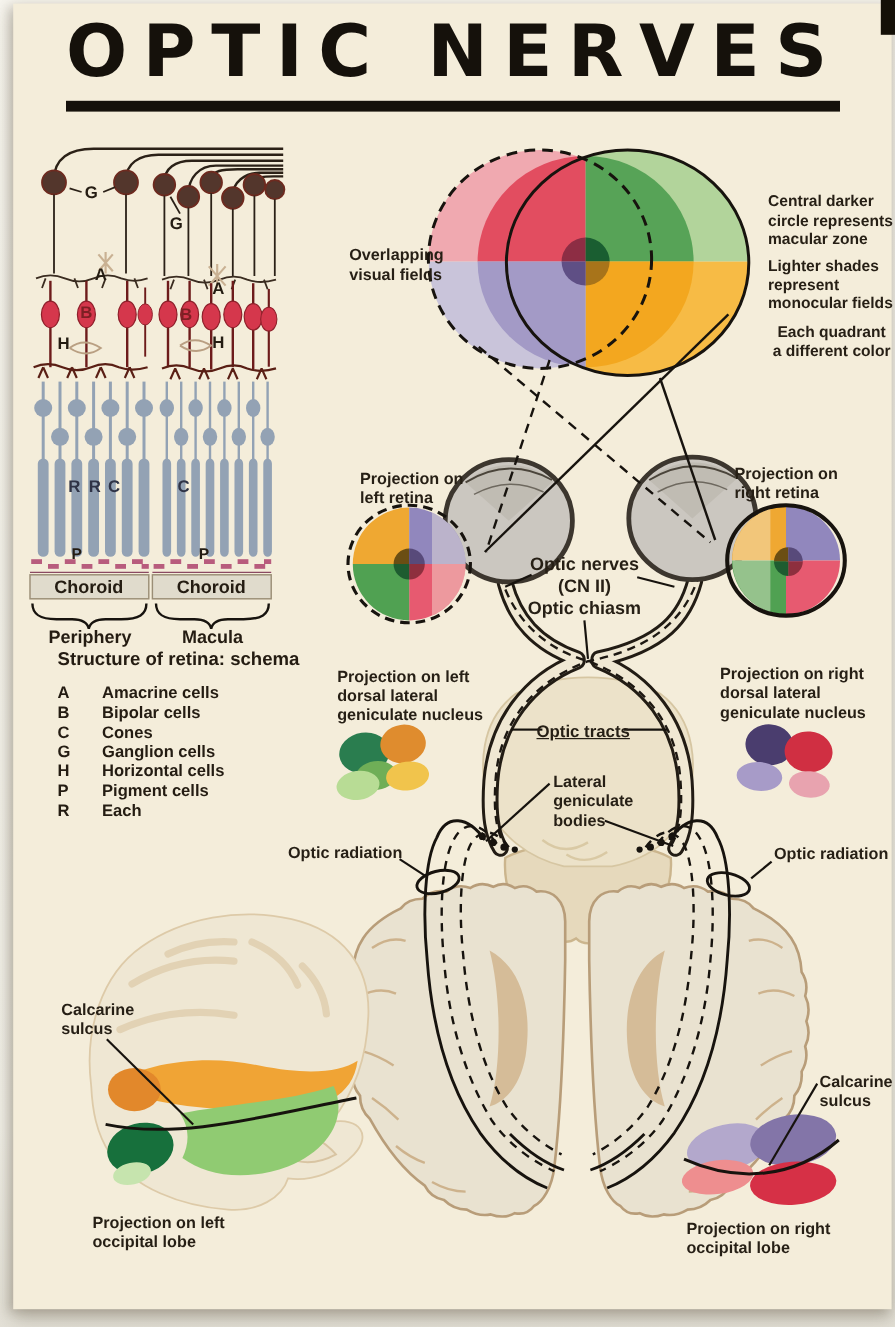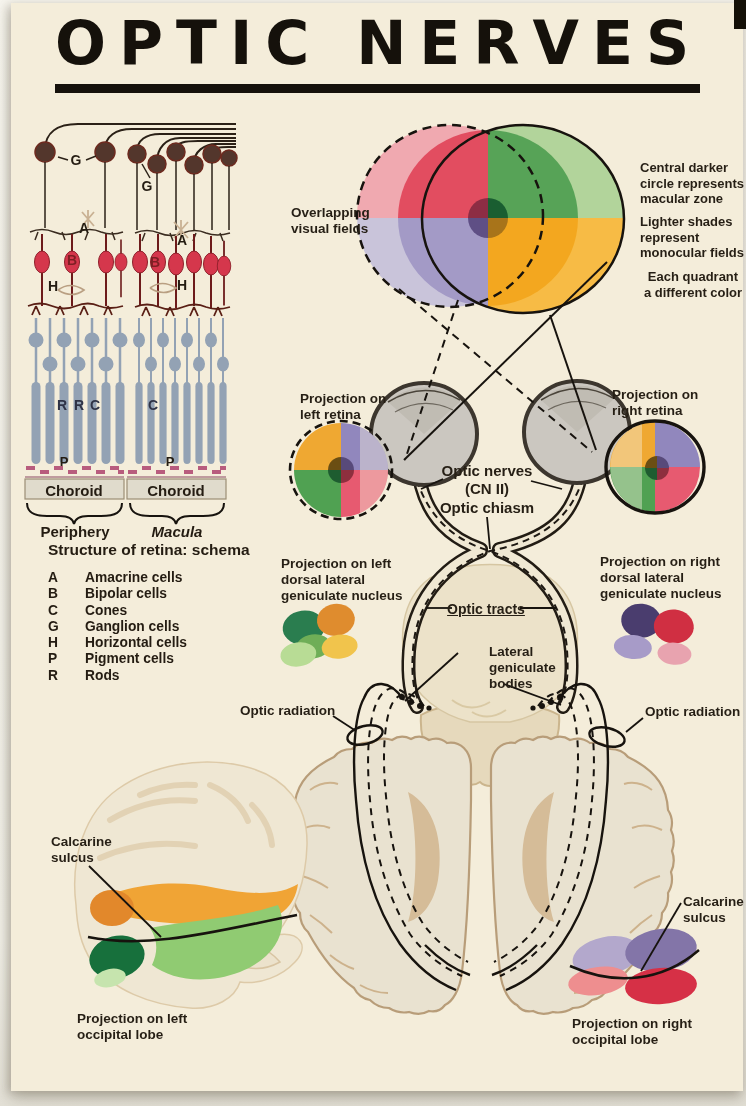--- a/index.html
+++ b/index.html
@@ -402,21 +402,21 @@
   <span class="cellkey" style="left:182px;top:285px;">H</span>
   <span class="cellkey navy" style="left:62px;top:405px;">R</span>
   <span class="cellkey navy" style="left:79px;top:405px;">R</span>
   <span class="cellkey navy" style="left:95px;top:405px;">C</span>
   <span class="cellkey navy" style="left:153px;top:405px;">C</span>
   <span class="cellkey" style="left:64px;top:461px;font-size:13px;">P</span>
   <span class="cellkey" style="left:170px;top:461px;font-size:13px;">P</span>
   <span class="choro" style="left:74px;top:490px;">Choroid</span>
   <span class="choro" style="left:176px;top:490px;">Choroid</span>
   <span class="choro" style="left:75px;top:531px;font-weight:700;">Periphery</span>
-  <span class="choro" style="left:177px;top:531px;font-weight:700;font-style:italic;">Macula</span>
+  <span class="choro" style="left:177px;top:531px;font-weight:700;">Macula</span>
 
   <div class="legend">
     <div class="legend-title">Structure of retina: schema</div>
     <div class="legend-row">
       <span class="legend-key">A</span>
       <span>Amacrine cells</span>
       </div>
     <div class="legend-row">
       <span class="legend-key">B</span>
       <span>Bipolar cells</span>
@@ -432,21 +432,21 @@
     <div class="legend-row">
       <span class="legend-key">H</span>
       <span>Horizontal cells</span>
       </div>
     <div class="legend-row">
       <span class="legend-key">P</span>
       <span>Pigment cells</span>
       </div>
     <div class="legend-row">
       <span class="legend-key">R</span>
-      <span>Rods</span>
+      <span>Each</span>
       </div>
   </div>
 
   <div class="lbl" style="left:291px;top:205px;width:100px;">Overlapping
 visual fields</div>
   <div class="lbl" style="left:640px;top:160px;width:106px;font-size:13px;">Central darker
 circle represents
 macular zone</div>
   <div class="lbl" style="left:640px;top:214px;width:106px;font-size:13px;">Lighter shades
 represent
@@ -456,21 +456,21 @@
 
   <div class="lbl" style="left:300px;top:391px;width:100px;">Projection on
 left retina</div>
   <div class="lbl" style="left:612px;top:387px;width:100px;">Projection on
 right retina</div>
 
   <div class="lbl center lg" style="left:412px;top:462px;width:150px;">Optic nerves
 (CN II)</div>
   <div class="lbl center lg" style="left:412px;top:499px;width:150px;">Optic chiasm</div>
   <div class="lbl center" style="left:416px;top:601px;width:140px;font-size:14px;text-decoration:underline;">Optic tracts</div>
-  <div class="lbl" style="left:461px;top:644px;width:90px;margin-left:28px;">Lateral
+  <div class="lbl" style="left:461px;top:644px;width:90px;">Lateral
 geniculate
 bodies</div>
 
   <div class="lbl" style="left:281px;top:556px;width:130px;">Projection on left
 dorsal lateral
 geniculate nucleus</div>
   <div class="lbl" style="left:600px;top:554px;width:135px;">Projection on right
 dorsal lateral
 geniculate nucleus</div>
 

